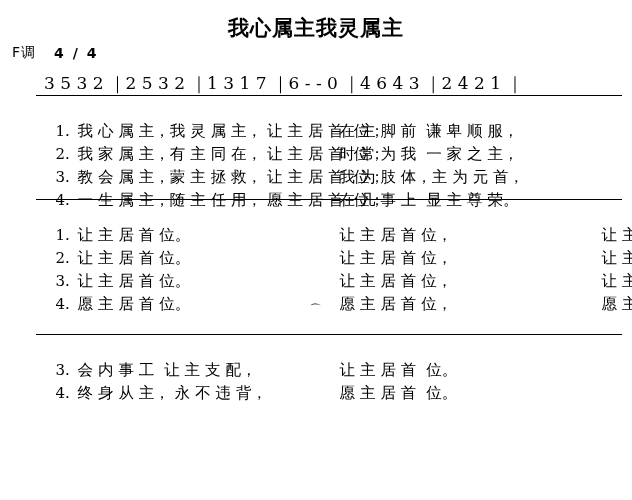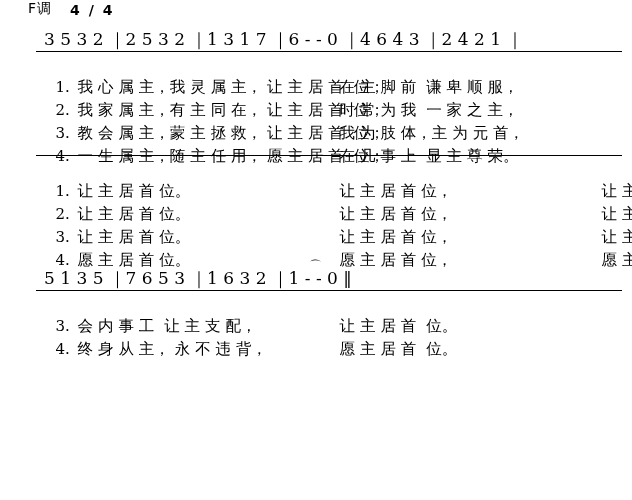--- a/index.html
+++ b/index.html
@@ -24,22 +24,22 @@
     text-align: center;
     font-size: 21px;
     font-weight: bold;
     letter-spacing: 1px;
     margin-top: 14px;
     margin-bottom: 2px;
     font-family: "DejaVu Sans", "Liberation Sans", sans-serif;
   }
   .meta-row {
     display: flex;
-    align-items: flex-end;
-    padding-left: 28px;
+    align-items: center;
+    padding-left: 12px;
     font-size: 14px;
     margin-bottom: 2px;
   }
   .meta-key {
     font-weight: normal;
     margin-right: 18px;
     letter-spacing: 1px;
   }
   .meta-time {
     font-size: 14px;
@@ -111,20 +111,21 @@
     left: 283px;
     top: -2px;
     font-size: 13px;
   }
 </style>
 </head>
 <body>
 
 <div class="page">
 
+  <div class="title">我心属主我灵属主</div>
 
   <div class="meta-row">
     <span class="meta-key">F调</span>
     <span class="meta-time">4 / 4</span>
   </div>
 
   <div class="section">
     <div class="notation-line">
       <span class="notation-text">3 5 3 2 ｜2 5 3 2 ｜1 3 1 7 ｜6 - - 0 ｜4 6 4 3 ｜2 4 2 1 ｜</span>
     </div>
@@ -159,21 +160,20 @@
     <div class="lyric-line">
       <span class="lyric-num">4.</span><span class="lyric-a">愿 主 居 首 位。</span><span class="lyric-a">愿 主 居 首 位，</span><span class="lyric-b">愿 主 居 首  位。</span>
     </div>
   </div>
 
   <div class="block-gap"></div>
 
   <div class="section">
     <div class="notation-line">
       <span class="fermata">⌒</span>
-      <span class="notation-text">5 1 3 5 ｜7 6 5 3 ｜1 6 3 2 ｜1 - - 0 ‖</span>
     </div>
     <hr class="rule">
     <div class="lyric-line">
       <span class="lyric-num">3.</span><span class="lyric-a">会 内 事 工  让 主 支 配，</span><span class="lyric-b">让 主 居 首  位。</span>
     </div>
     <div class="lyric-line">
       <span class="lyric-num">4.</span><span class="lyric-a">终 身 从 主， 永 不 违 背，</span><span class="lyric-b">愿 主 居 首  位。</span>
     </div>
   </div>
 

